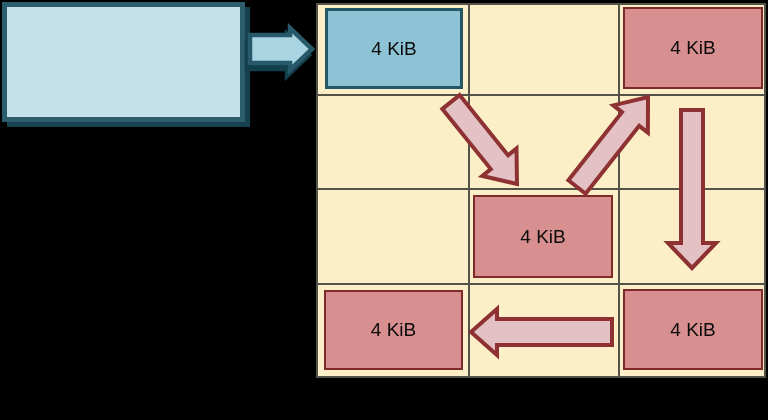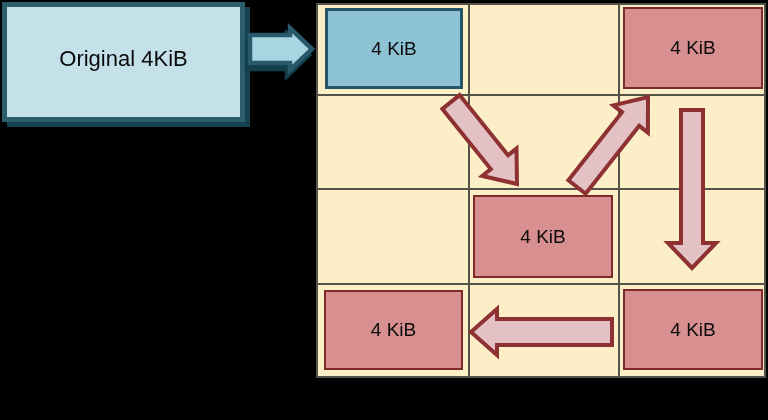--- a/index.html
+++ b/index.html
@@ -111,21 +111,20 @@
     stroke-width: 4.5;
   }
 </style>
 </head>
 <body>
 
 <div id="stage">
 
   <div class="host-box">
     <div class="host-text">
-      <div>Original 4KiB</div>
     </div>
   </div>
 
   <div class="flash-grid">
     <div class="v-line v1"></div>
     <div class="v-line v2"></div>
     <div class="h-line h1"></div>
     <div class="h-line h2"></div>
     <div class="h-line h3"></div>
 

